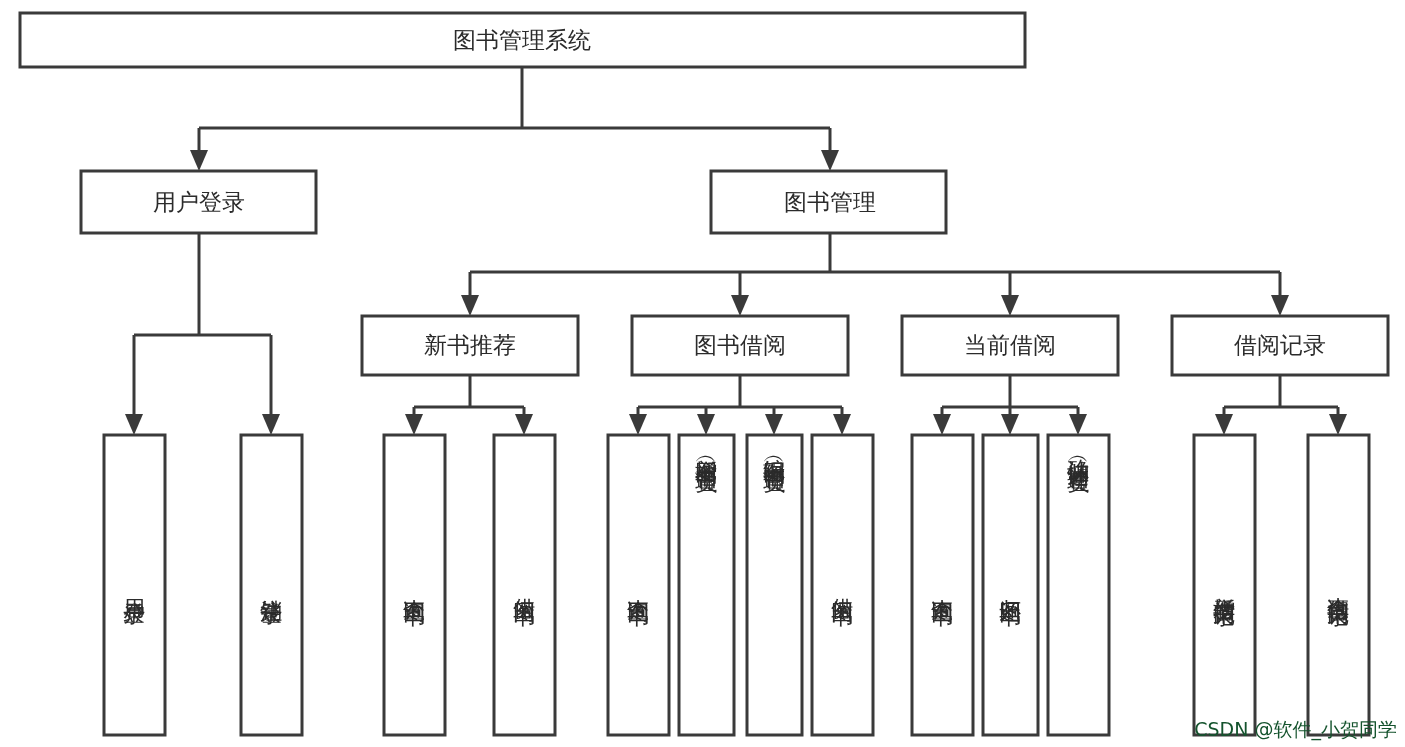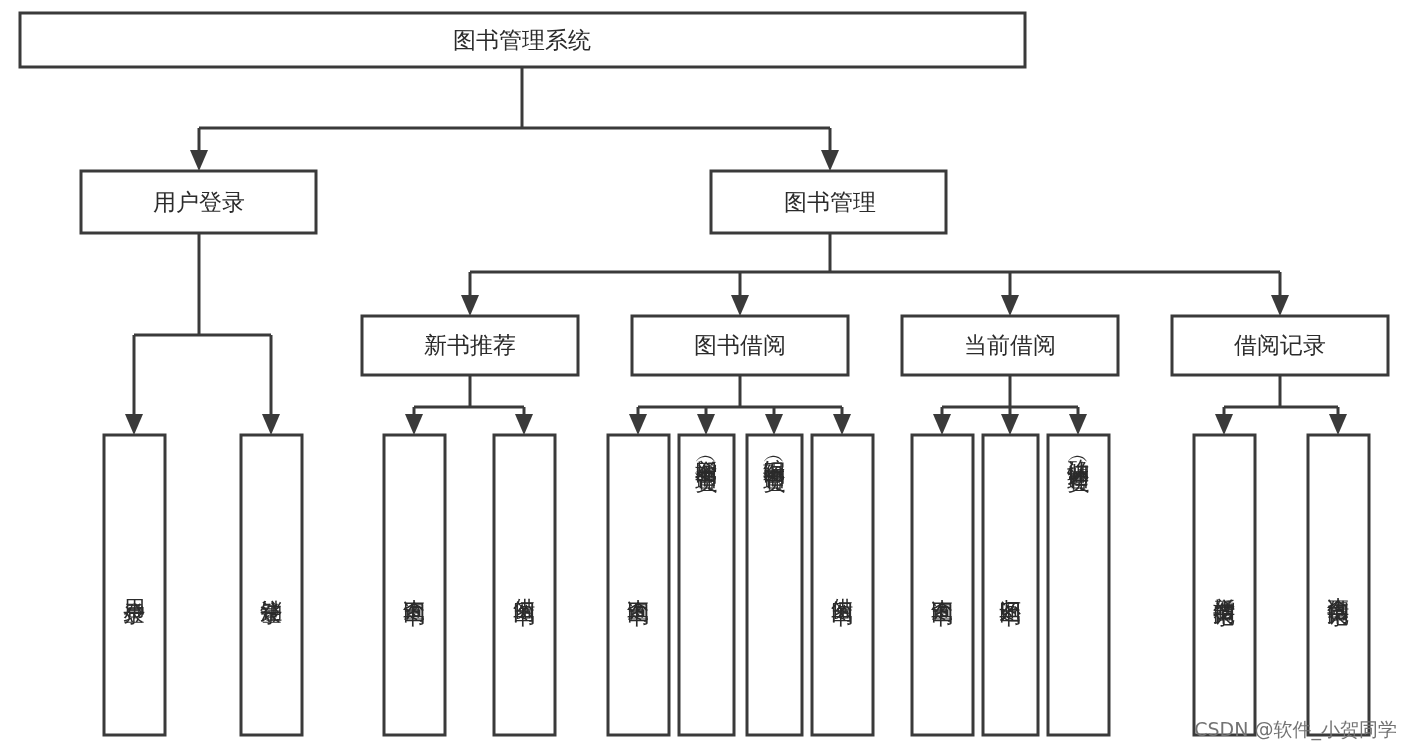--- a/index.html
+++ b/index.html
@@ -63,21 +63,21 @@
     justify-content: flex-start;
     white-space: nowrap;
     pointer-events: none;
   }
   .watermark {
     position: absolute;
     right: 8px;
     bottom: 4px;
     font-family: "DejaVu Sans", "Liberation Sans", sans-serif;
     font-size: 19px;
-    color: #737373;
+    color: #14532d;
     white-space: nowrap;
   }
 </style>
 </head>
 <body>
 
 <div id="diagram-root">
 
   <svg id="diagram-svg" viewBox="0 0 1405 747">
 

